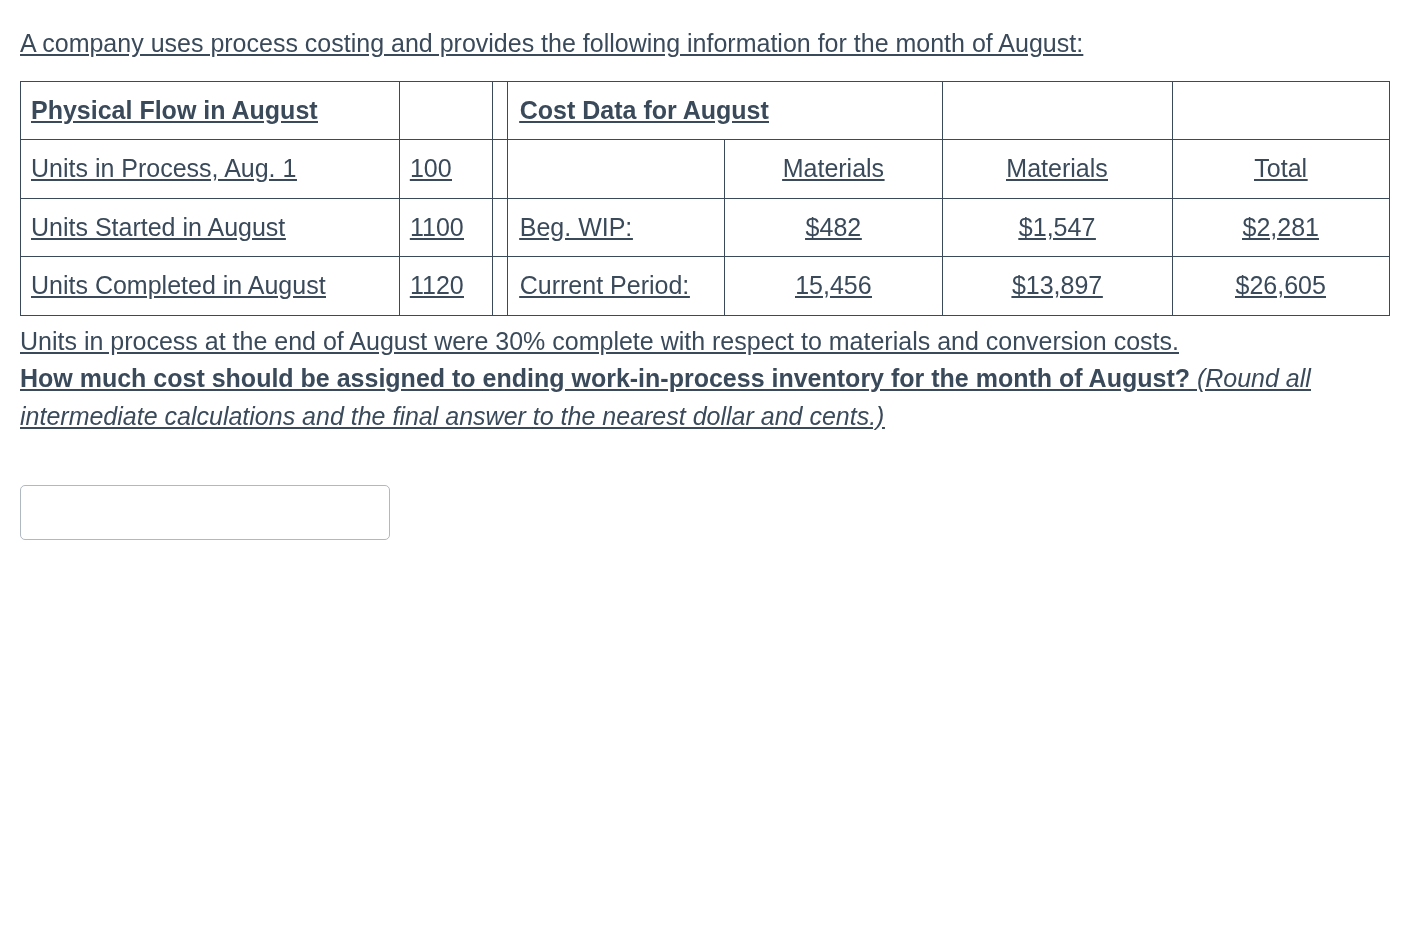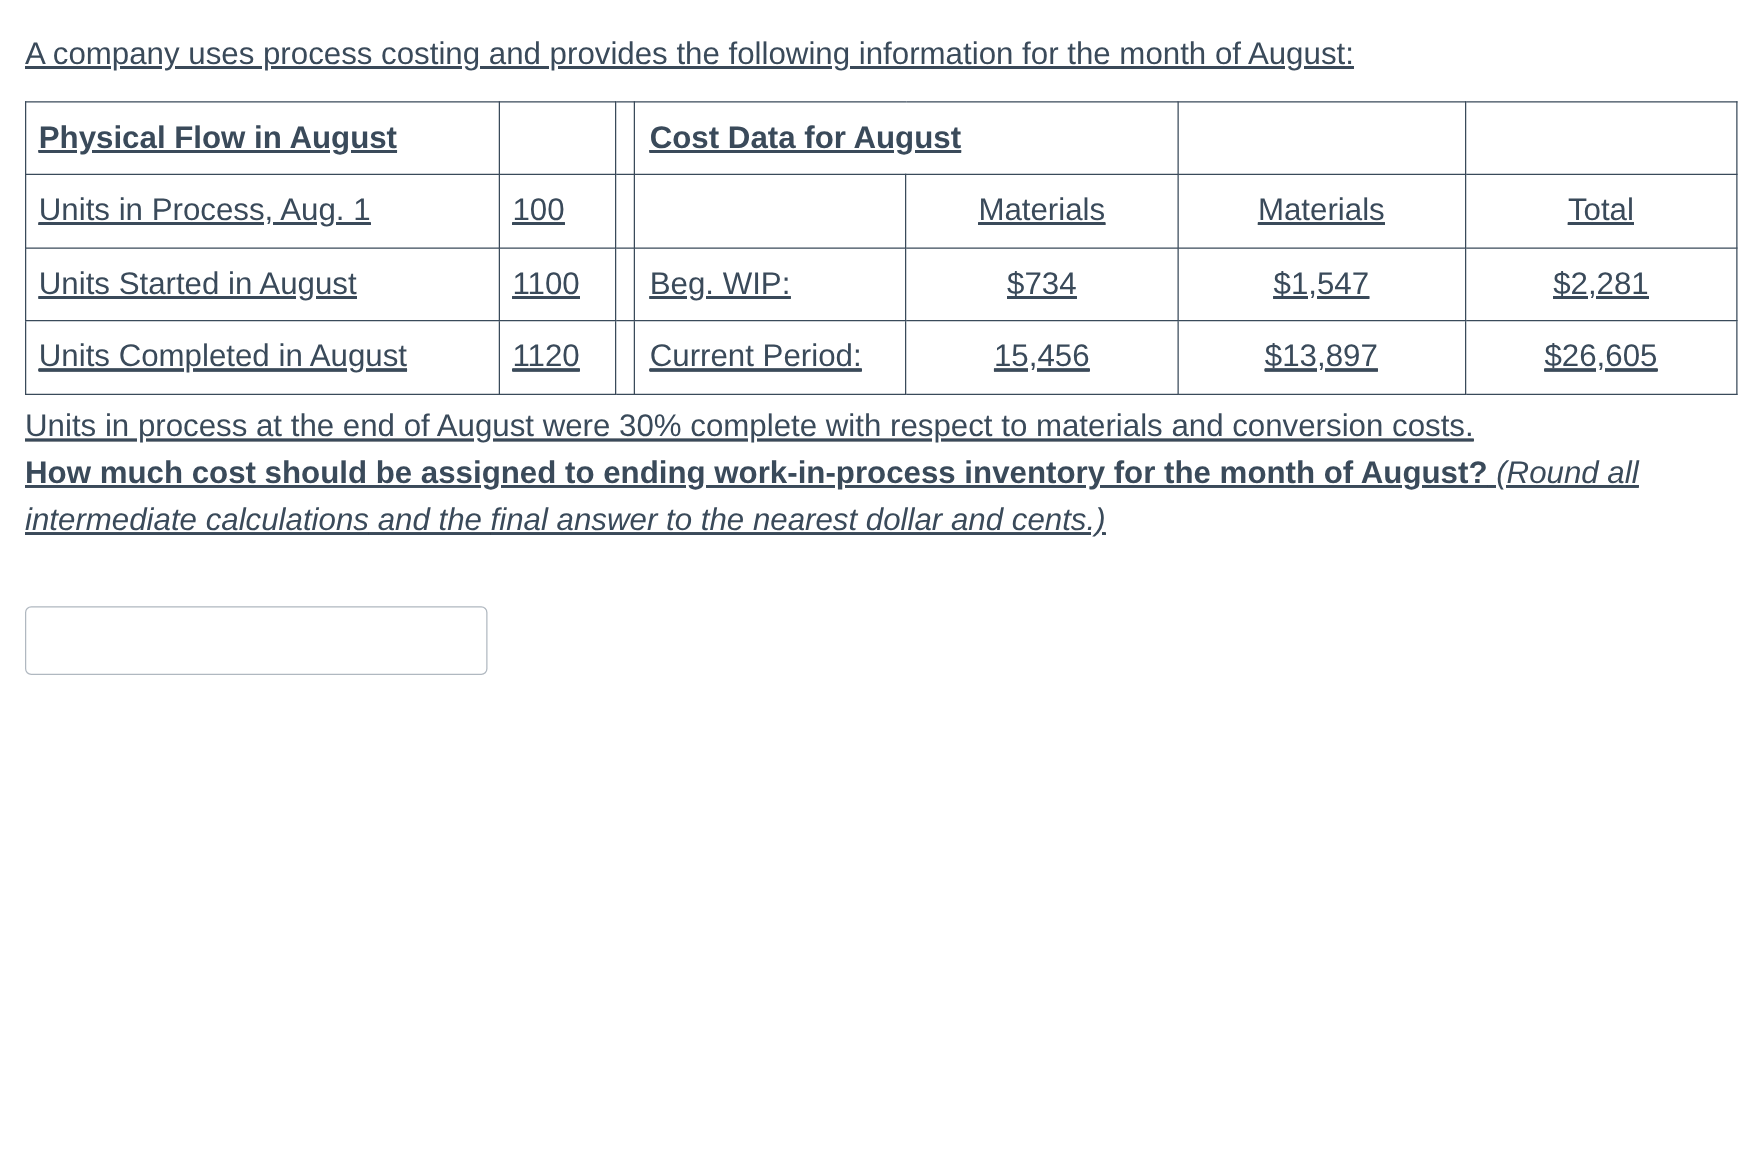--- a/index.html
+++ b/index.html
@@ -83,21 +83,21 @@
     <td class="c3"></td>
     <td class="c4 underline">Materials</td>
     <td class="c5 underline">Materials</td>
     <td class="c6 underline">Total</td>
   </tr>
   <tr>
     <td class="c1">Units Started in August</td>
     <td class="c2">1100</td>
     <td class="spacer"></td>
     <td class="c3">Beg. WIP:</td>
-    <td class="c4">$734</td>
+    <td class="c4">$482</td>
     <td class="c5">$1,547</td>
     <td class="c6">$2,281</td>
   </tr>
   <tr>
     <td class="c1">Units Completed in August</td>
     <td class="c2">1120</td>
     <td class="spacer"></td>
     <td class="c3">Current Period:</td>
     <td class="c4 underline">15,456</td>
     <td class="c5 underline">$13,897</td>

